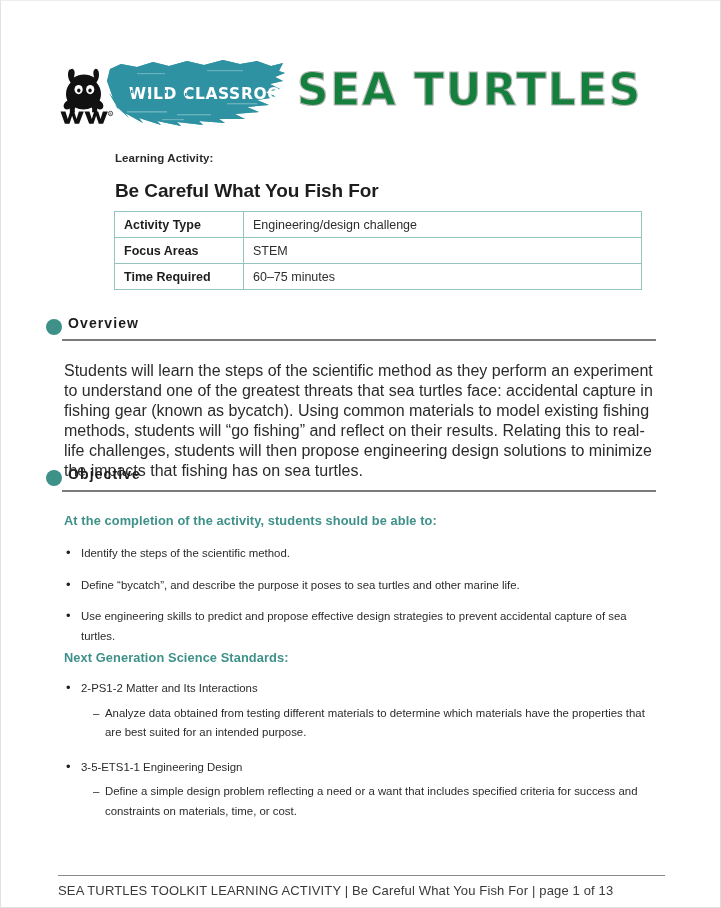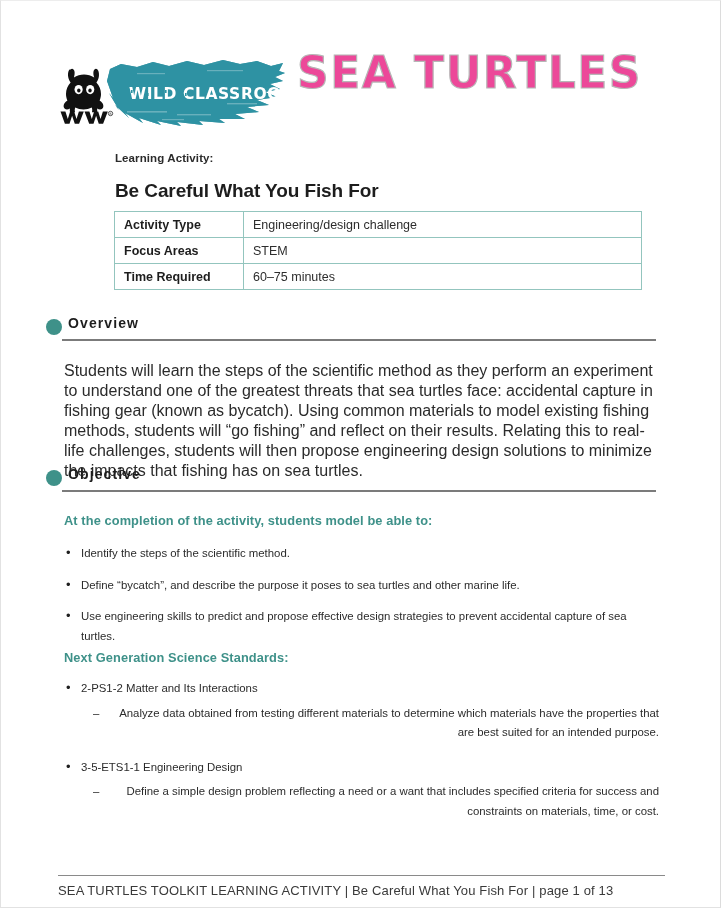--- a/index.html
+++ b/index.html
@@ -46,29 +46,29 @@
     left: 106px;
     top: 56px;
     width: 182px;
     height: 72px;
   }
   .brush-banner svg { display: block; }
 
   .series-title {
     position: absolute;
     left: 296px;
-    top: 44px;
+    top: 61px;
     width: 330px;
     height: 58px;
     font-family: "DejaVu Sans", sans-serif;
     font-size: 44px;
     font-weight: bold;
     letter-spacing: 1.5px;
     line-height: 56px;
-    color: #ec4899;
+    color: #15803d;
     -webkit-text-stroke: 1.2px #b7b7b7;
     text-stroke: 1.2px #b7b7b7;
     white-space: nowrap;
   }
 
   
   .activity-label {
     position: absolute;
     left: 114px;
     top: 151px;
@@ -191,21 +191,20 @@
     margin: 5px 0 0 0;
     padding: 0;
   }
   ul.subbullets > li {
     position: relative;
     padding-left: 12px;
     font-size: 11.4px;
     line-height: 19.6px;
     color: #2b2b2b;
     margin-left: 12px;
-    text-align: right;
   }
   ul.subbullets > li:before {
     content: "\2013";
     position: absolute;
     left: 0;
     top: 0;
     color: #1f1f1f;
   }
 
   
@@ -323,21 +322,21 @@
     </div>
     <p class="body-text" style="margin:16px 63px 0 63px;">Students will learn the steps of the scientific method as they perform an experiment to understand one of the greatest threats that sea turtles face: accidental capture in fishing gear (known as bycatch). Using common materials to model existing fishing methods, students will “go fishing” and reflect on their results. Relating this to real-life challenges, students will then propose engineering design solutions to minimize the impacts that fishing has on sea turtles.</p>
   </div>
 
   <div class="section" style="top:465px;">
     <div class="sec-head">
       <span class="sec-dot"></span>
       <span class="sec-title">Objective</span>
       <span class="sec-rule"></span>
     </div>
-    <p class="sub-head" style="margin:17px 63px 0 63px;">At the completion of the activity, students model be able to:</p>
+    <p class="sub-head" style="margin:17px 63px 0 63px;">At the completion of the activity, students should be able to:</p>
     <ul class="bullets" style="margin:16px 63px 0 63px;">
       <li>Identify the steps of the scientific method.</li>
       <li>Define “bycatch”, and describe the purpose it poses to sea turtles and other marine life.</li>
       <li>Use engineering skills to predict and propose effective design strategies to prevent accidental capture of sea turtles.</li>
     </ul>
   </div>
 
   <div class="section" style="top:632px;">
     <p class="sub-head" style="margin:17px 63px 0 63px;">Next Generation Science Standards:</p>
 

